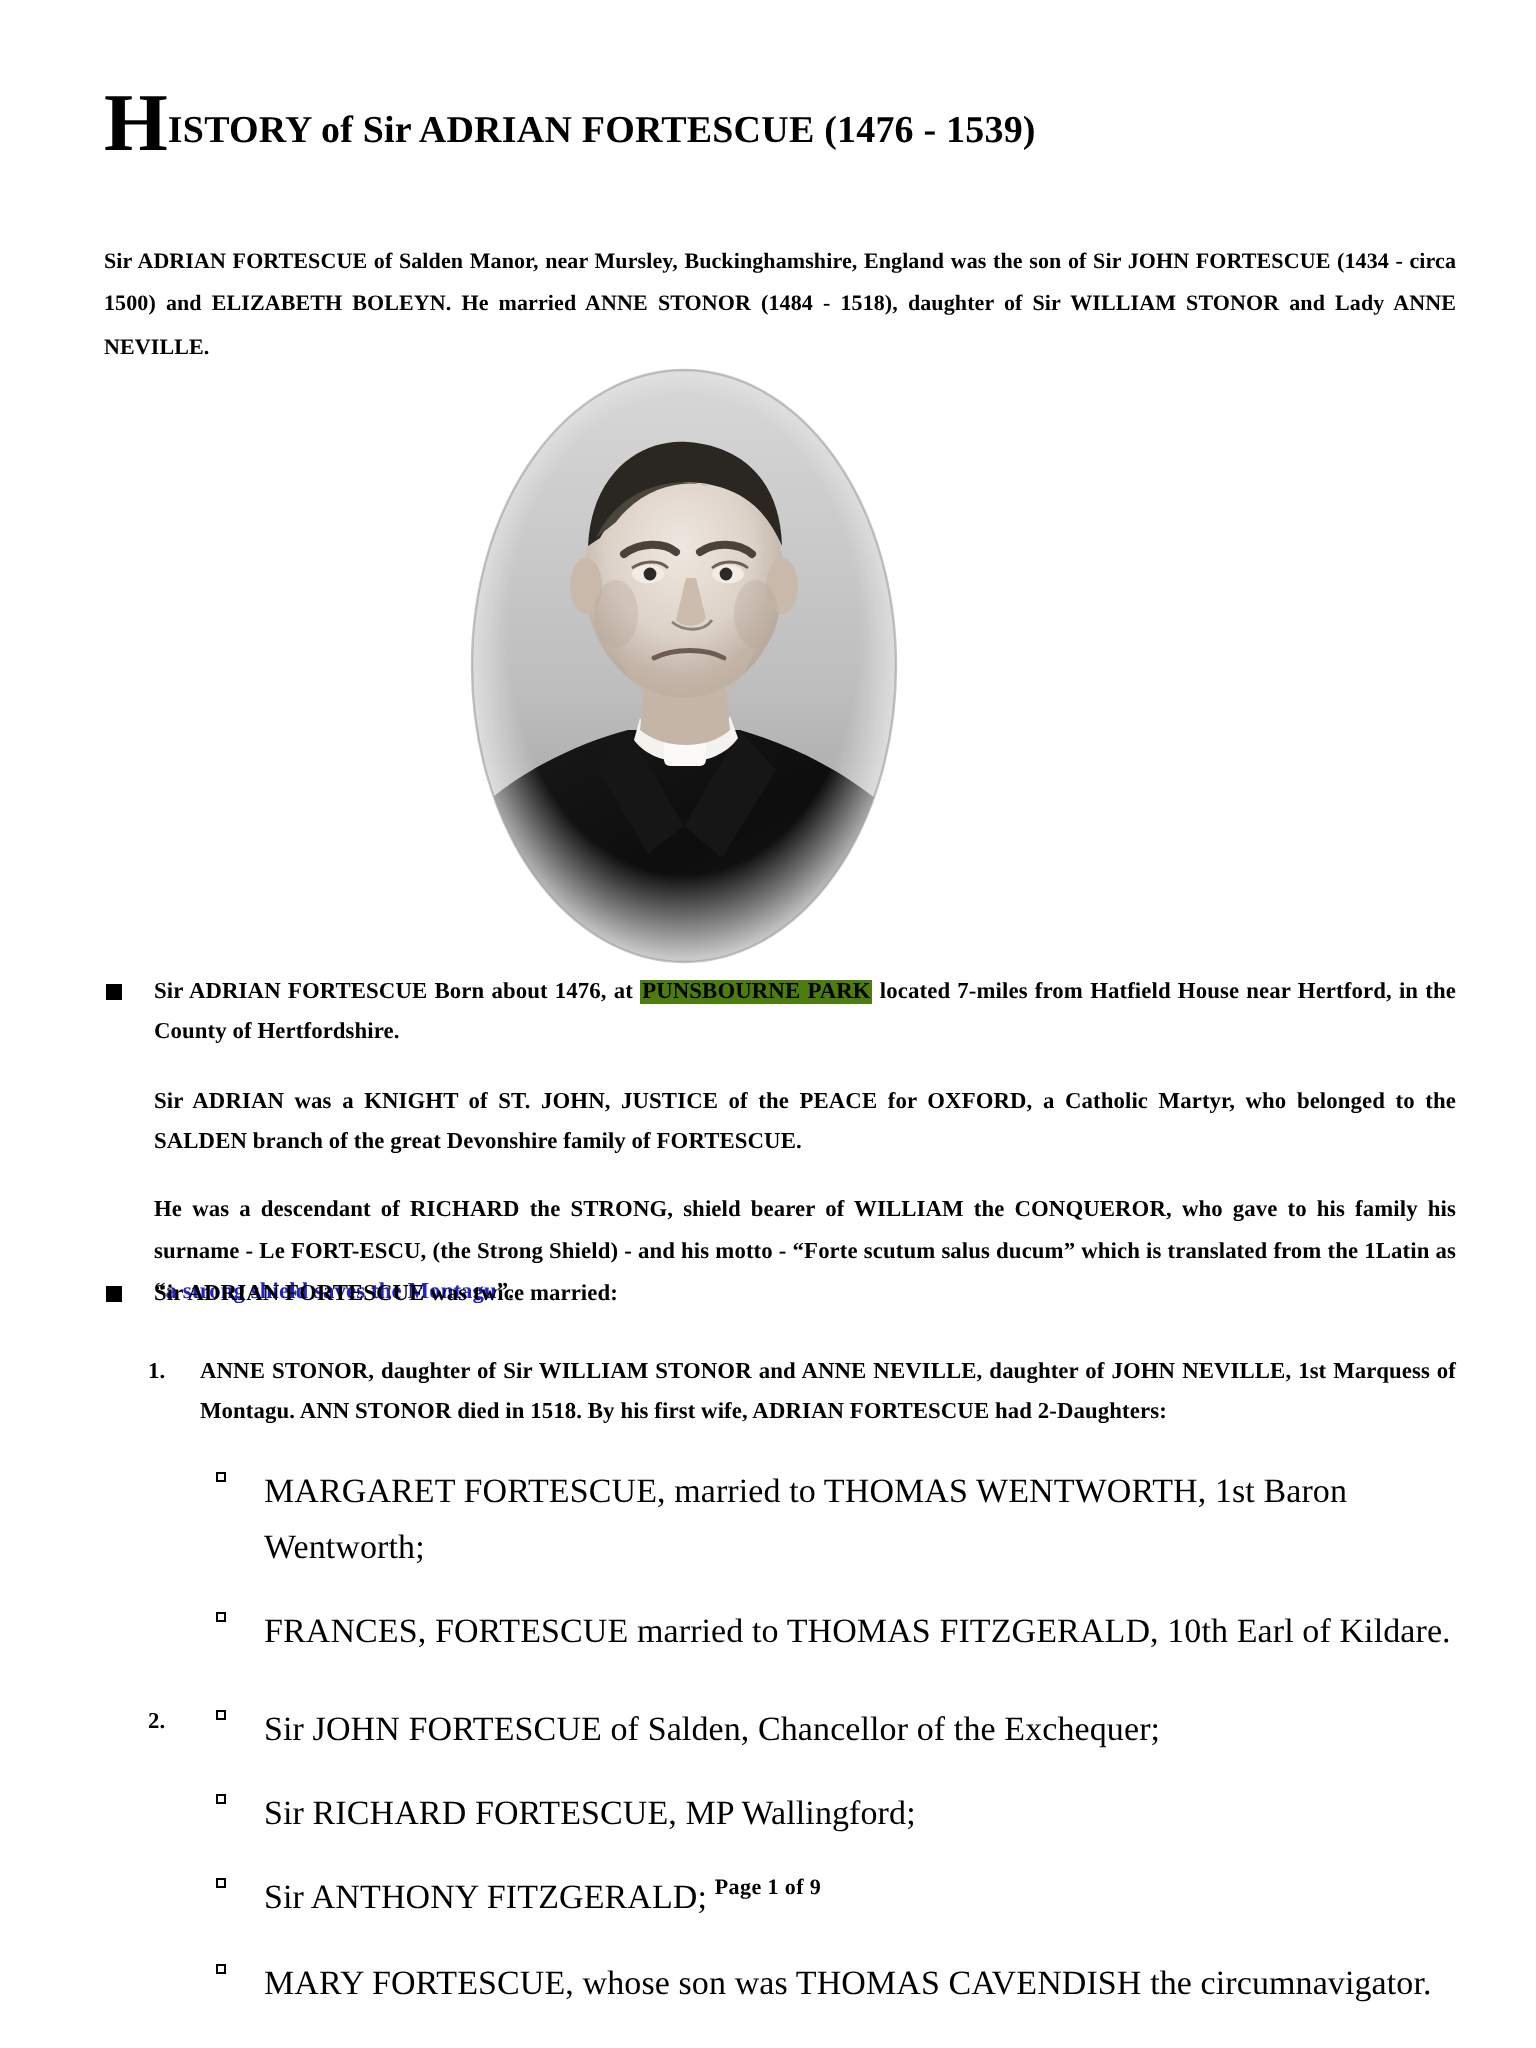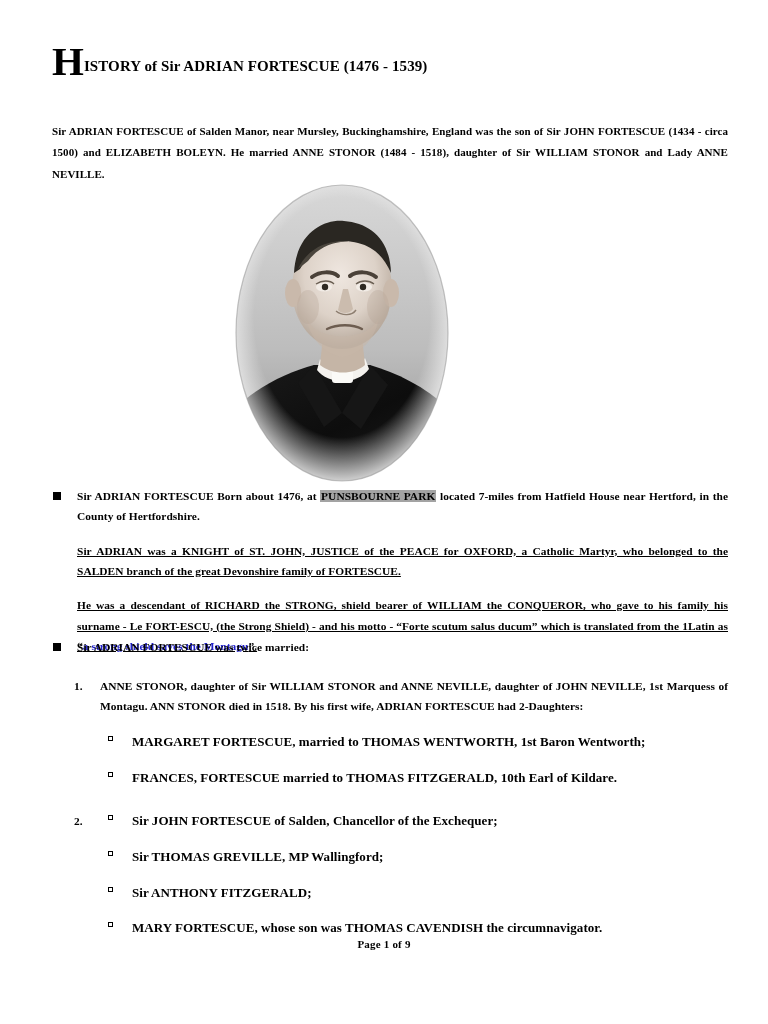--- a/index.html
+++ b/index.html
@@ -45,21 +45,21 @@
     font-size: 41px;
     font-weight: bold;
     line-height: 0.85;
     letter-spacing: -1px;
     display: inline-block;
     margin-right: 1px;
     position: relative;
     top: 4px;
   }
   .title-rest {
-    font-size: 15px;
+    font-size: 19px;
     font-weight: bold;
     letter-spacing: 0.1px;
   }
 
   
   .intro {
     position: absolute;
     left: 0;
     top: 70px;
     width: 676px;
@@ -124,24 +124,23 @@
     background: #000000;
     display: inline-block;
   }
   .para-indent {
     padding-left: 25px;
     font-size: 11.4px;
     font-weight: bold;
     line-height: 1.78;
     text-align: justify;
     letter-spacing: 0.05px;
-    text-decoration: underline;
   }
   .hl {
-    background: #a3a3a3;
+    background: #4d7c0f;
     padding: 0 1px;
   }
   .link-blue {
     color: #2222cc;
   }
 
   
   .num-item {
     position: relative;
     padding-left: 48px;
@@ -156,22 +155,22 @@
     left: 22px;
     top: 0;
     width: 20px;
     text-align: left;
     font-weight: bold;
     font-size: 11.4px;
   }
   .sub-item {
     position: relative;
     padding-left: 80px;
-    font-size: 13px;
-    font-weight: bold;
+    font-size: 17px;
+    font-weight: normal;
     line-height: 1.6;
     letter-spacing: 0.05px;
   }
   .sub-marker {
     position: absolute;
     left: 56px;
     top: 4px;
     width: 5px;
     height: 5px;
     border: 1px solid #000;
@@ -316,21 +315,21 @@
 
       <div class="num-item" style="margin-top: 22px;">
         <span class="num-marker">2.</span>
       </div>
       <div class="sub-item" style="margin-top: 16px;">
         <span class="sub-marker"></span>
         <span>Sir JOHN FORTESCUE of Salden, Chancellor of the Exchequer;</span>
       </div>
       <div class="sub-item" style="margin-top: 15px;">
         <span class="sub-marker"></span>
-        <span>Sir THOMAS GREVILLE, MP Wallingford;</span>
+        <span>Sir RICHARD FORTESCUE, MP Wallingford;</span>
       </div>
       <div class="sub-item" style="margin-top: 15px;">
         <span class="sub-marker"></span>
         <span>Sir ANTHONY FITZGERALD;</span>
       </div>
       <div class="sub-item" style="margin-top: 15px;">
         <span class="sub-marker"></span>
       </div>
       <div class="sub-item" style="margin-top: 15px;">
         <span class="sub-marker"></span>

